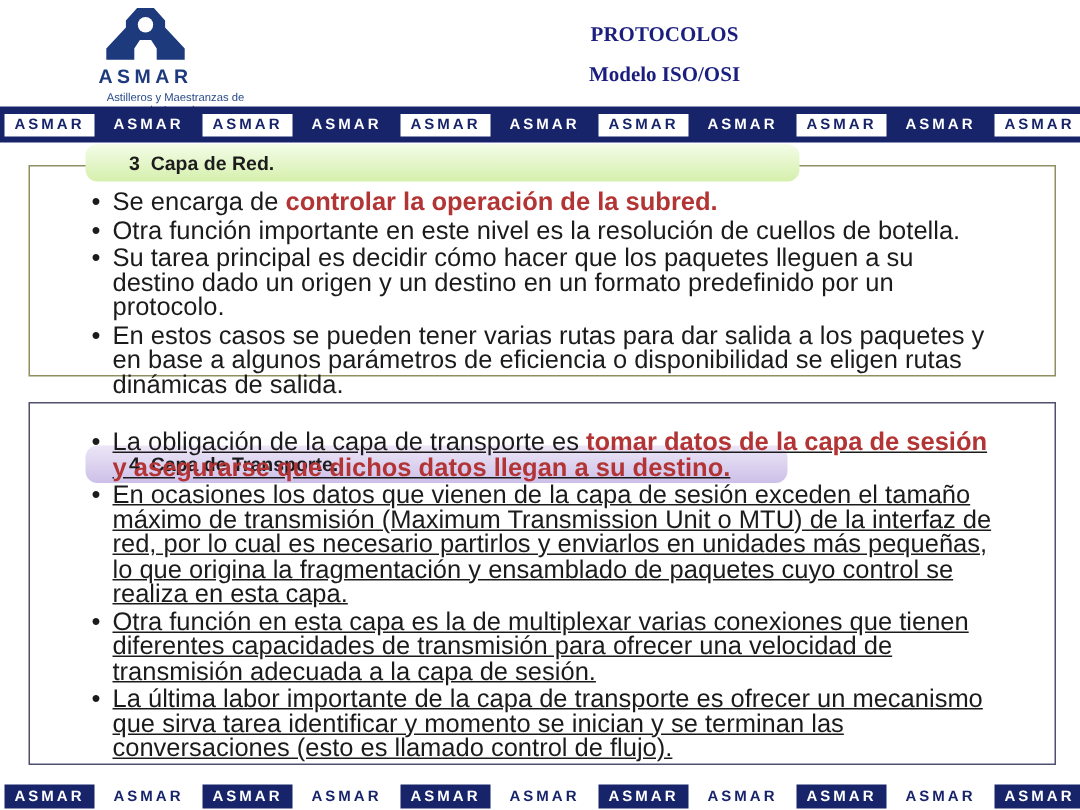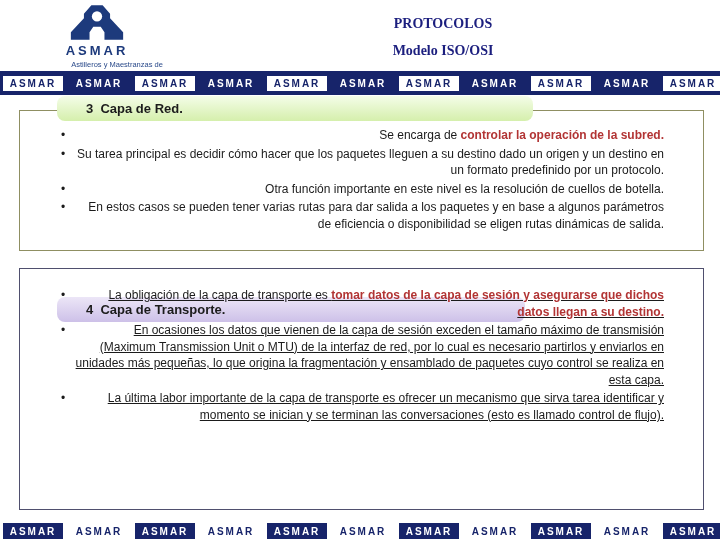--- a/index.html
+++ b/index.html
@@ -39,21 +39,21 @@
   .box-red{top:110px;height:141px;border-color:#8f8f62;}
   .box-transport{top:268px;height:242px;border-color:#4f4f6e;}
   .tab{
     position:absolute;left:57px;height:25px;border-radius:8px;
     display:flex;align-items:center;padding-left:29px;box-sizing:border-box;
     font-size:13px;font-weight:bold;color:#1c1c1c;white-space:pre;
   }
   .tab-red{top:96px;width:476px;background:linear-gradient(#f4fde8,#d5efac);}
   .tab-transport{top:257px;width:468px;background:linear-gradient(#ece6f7,#cdc0e8);margin-top:40px;}
   .bullets{position:absolute;margin:0;padding:0;list-style:none;width:604px;left:60px;
-    font-size:12px;line-height:16.5px;color:#1b1b1b;text-align:right;}
+    font-size:17px;line-height:16.5px;color:#1b1b1b;}
   .bullets-red{top:127px;}
   .bullets-transport{top:287px;text-decoration:underline;}
   .bullets li{position:relative;padding-left:15px;margin-bottom:2px;}
   .bullets li::before{content:"\2022";position:absolute;left:1px;top:0;color:#1b1b1b;}
   .seg{color:#1b1b1b;}
   .seg-red{color:#b23434;font-weight:bold;}
 </style>
 </head>
 <body>
 
@@ -85,30 +85,31 @@
       <span class="band-item plain">ASMAR</span>
       <span class="band-item boxed">ASMAR</span>
       <span class="band-item plain">ASMAR</span>
       <span class="band-item boxed">ASMAR</span>
     </div>
 
   <div class="content-box box-red"></div>
   <div class="tab tab-red">3&nbsp; Capa de Red.</div>
   <ul class="bullets bullets-red">
       <li><span class="seg">Se encarga de </span><span class="seg-red">controlar la operación de la subred.</span></li>
+      <li><span class="seg">Otra función importante en este nivel es la resolución de cuellos de botella.</span></li>
       <li><span class="seg">Su tarea principal es decidir cómo hacer que los paquetes lleguen a su destino dado un origen y un destino en un formato predefinido por un protocolo.</span></li>
-      <li><span class="seg">Otra función importante en este nivel es la resolución de cuellos de botella.</span></li>
       <li><span class="seg">En estos casos se pueden tener varias rutas para dar salida a los paquetes y en base a algunos parámetros de eficiencia o disponibilidad se eligen rutas dinámicas de salida.</span></li>
     </ul>
 
   <div class="content-box box-transport"></div>
   <div class="tab tab-transport">4&nbsp; Capa de Transporte.</div>
   <ul class="bullets bullets-transport">
       <li><span class="seg">La obligación de la capa de transporte es </span><span class="seg-red">tomar datos de la capa de sesión y asegurarse que dichos datos llegan a su destino.</span></li>
       <li><span class="seg">En ocasiones los datos que vienen de la capa de sesión exceden el tamaño máximo de transmisión (Maximum Transmission Unit o MTU) de la interfaz de red, por lo cual es necesario partirlos y enviarlos en unidades más pequeñas, lo que origina la fragmentación y ensamblado de paquetes cuyo control se realiza en esta capa.</span></li>
+      <li><span class="seg">Otra función en esta capa es la de multiplexar varias conexiones que tienen diferentes capacidades de transmisión para ofrecer una velocidad de transmisión adecuada a la capa de sesión.</span></li>
       <li><span class="seg">La última labor importante de la capa de transporte es ofrecer un mecanismo que sirva tarea identificar y momento se inician y se terminan las conversaciones (esto es llamado control de flujo).</span></li>
     </ul>
 
   <div class="band band-bottom">
       <span class="band-item boxed">ASMAR</span>
       <span class="band-item plain">ASMAR</span>
       <span class="band-item boxed">ASMAR</span>
       <span class="band-item plain">ASMAR</span>
       <span class="band-item boxed">ASMAR</span>
       <span class="band-item plain">ASMAR</span>

